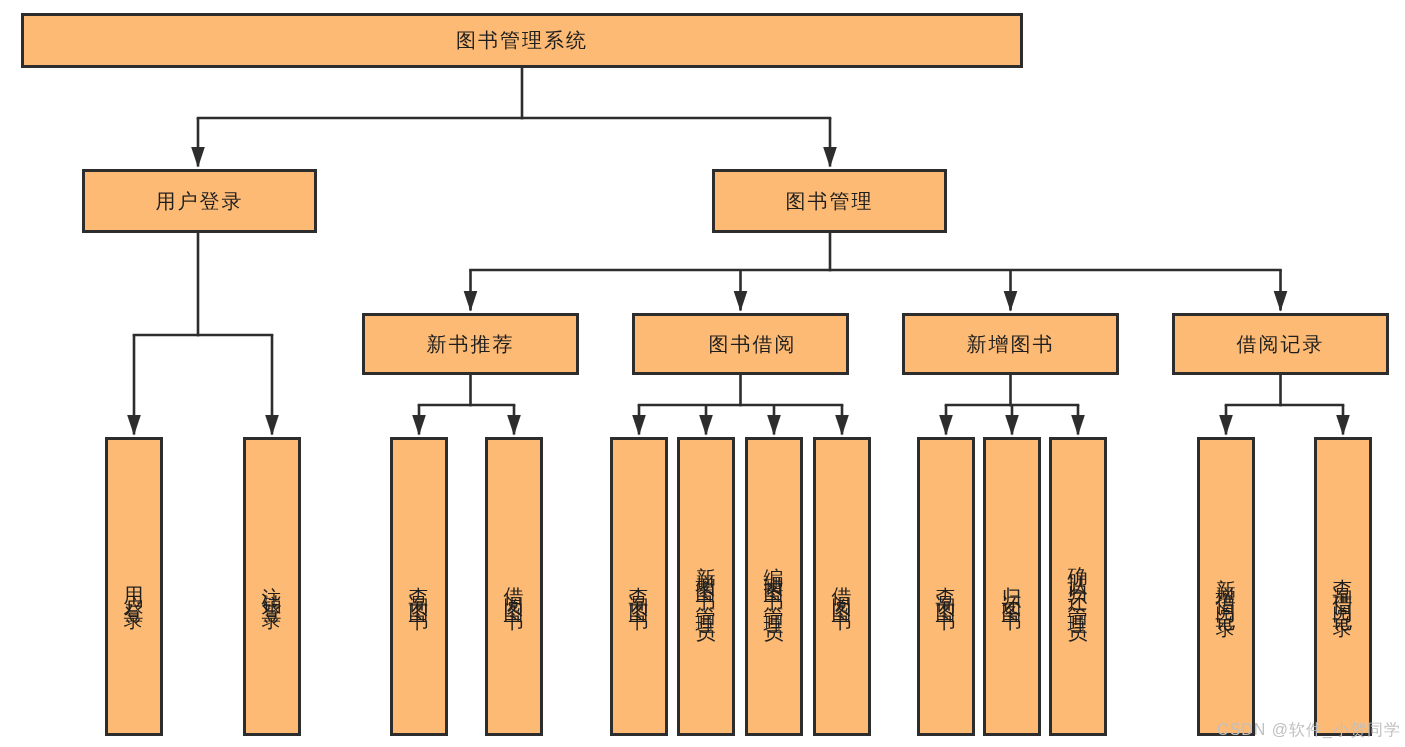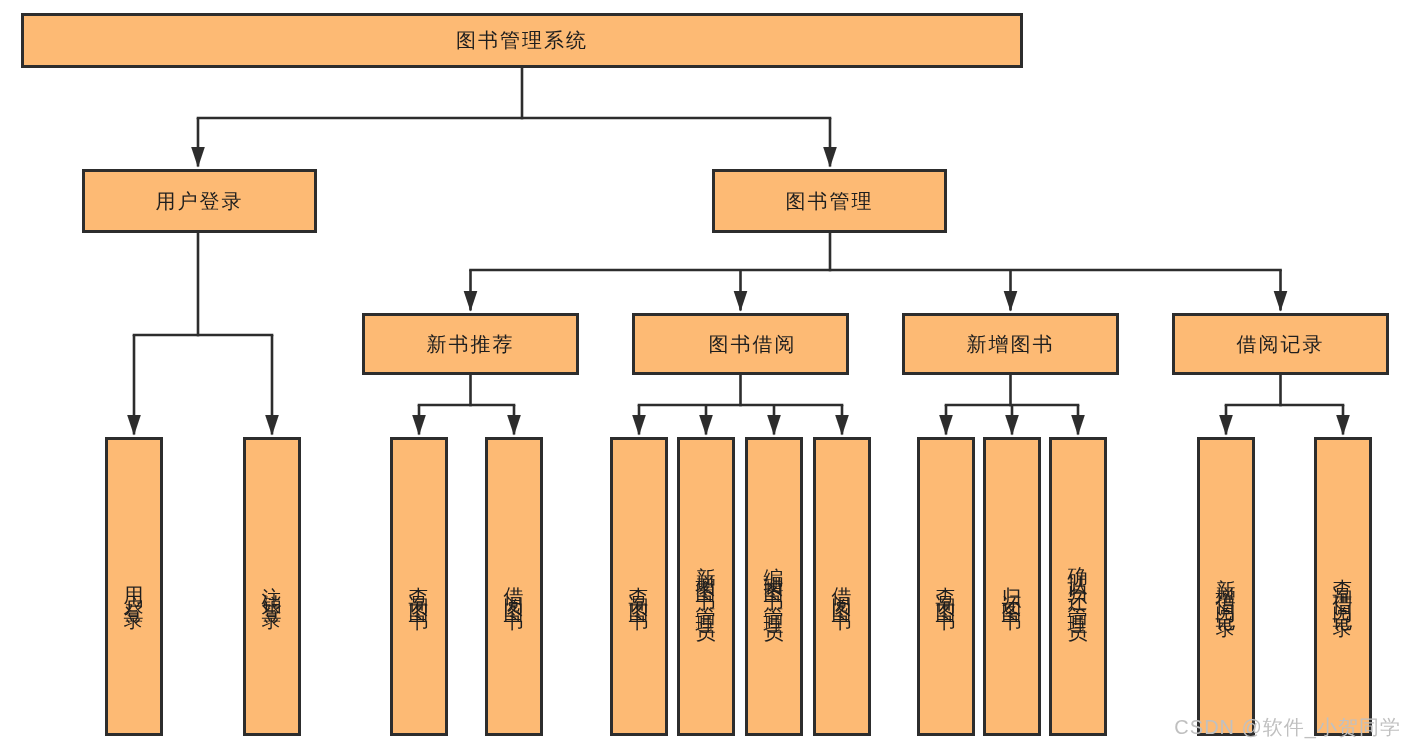--- a/index.html
+++ b/index.html
@@ -38,21 +38,21 @@
     text-orientation: mixed;
     font-size: 20px;
     letter-spacing: 8px;
     line-height: 1;
     white-space: nowrap;
   }
   .watermark {
     position: absolute;
     right: 4px;
     bottom: 6px;
-    font-size: 20px;
+    font-size: 16px;
     color: #c0c0c0;
     letter-spacing: 1px;
     z-index: 3;
     white-space: nowrap;
     margin-top: 18px;
   }
 </style>
 </head>
 <body>
 

